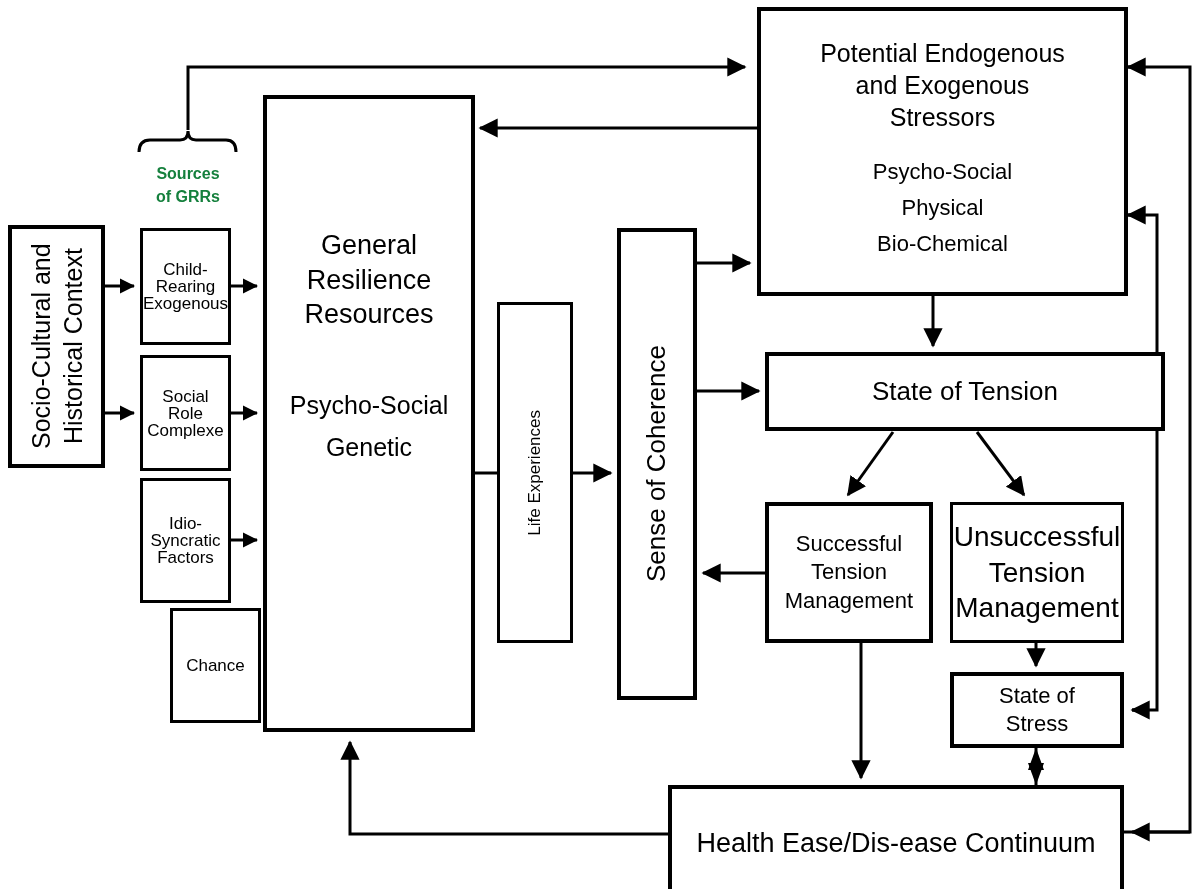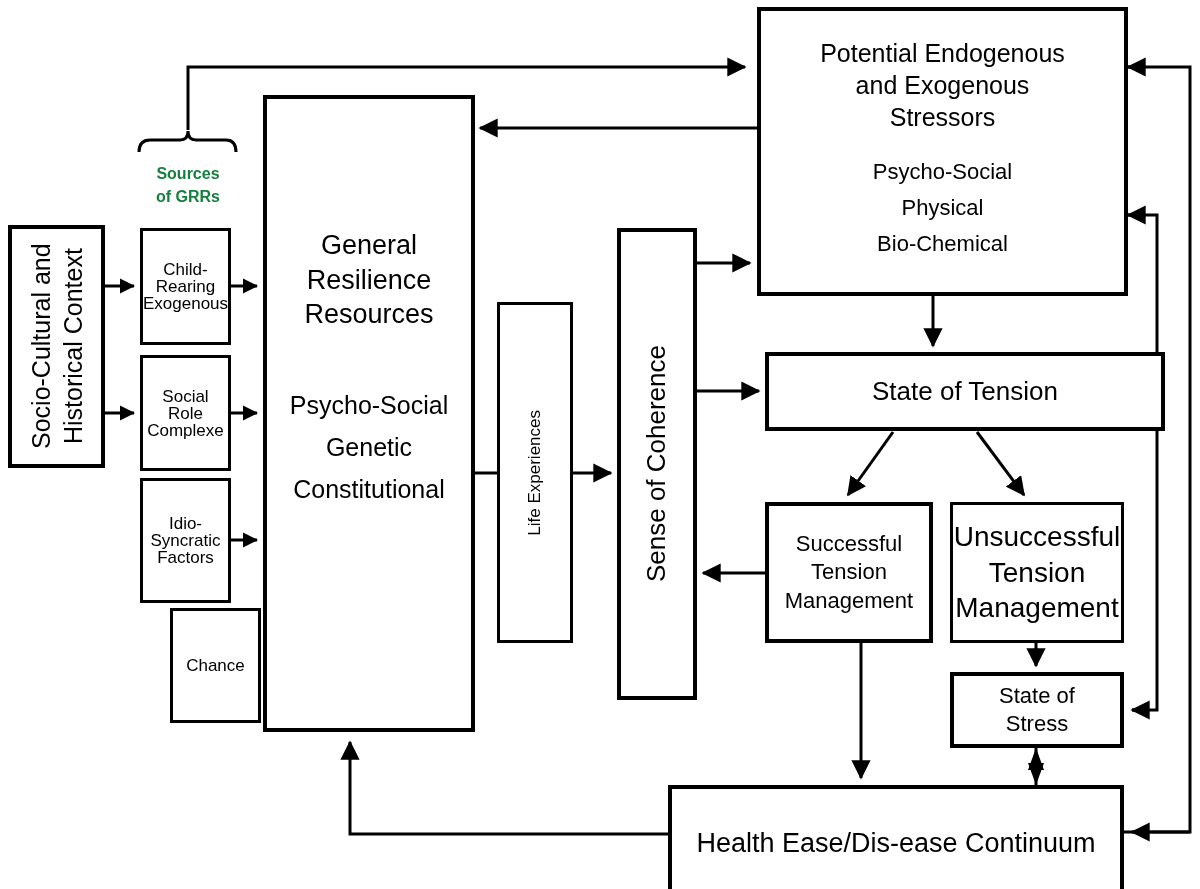--- a/index.html
+++ b/index.html
@@ -164,21 +164,20 @@
     <div class="grr-small">Chance</div>
   </div>
 
   <div class="box" style="left:263px; top:95px; width:212px; height:637px; justify-content:flex-start;">
     <div class="b-title" style="font-size:27px; margin-top:129px; white-space:pre-line;">General
 Resilience
 Resources</div>
     <div class="grr-list">
       <div>Psycho-Social</div>
       <div>Genetic</div>
-      <div>Constitutional</div>
     </div>
   </div>
 
   <div class="box thin" style="left:497px; top:302px; width:76px; height:341px;">
     <div class="vert b-title" style="font-size:17px;">Life Experiences</div>
   </div>
 
   <div class="box" style="left:617px; top:228px; width:80px; height:472px;">
     <div class="vert b-title" style="font-size:26px;">Sense of Coherence</div>
   </div>

